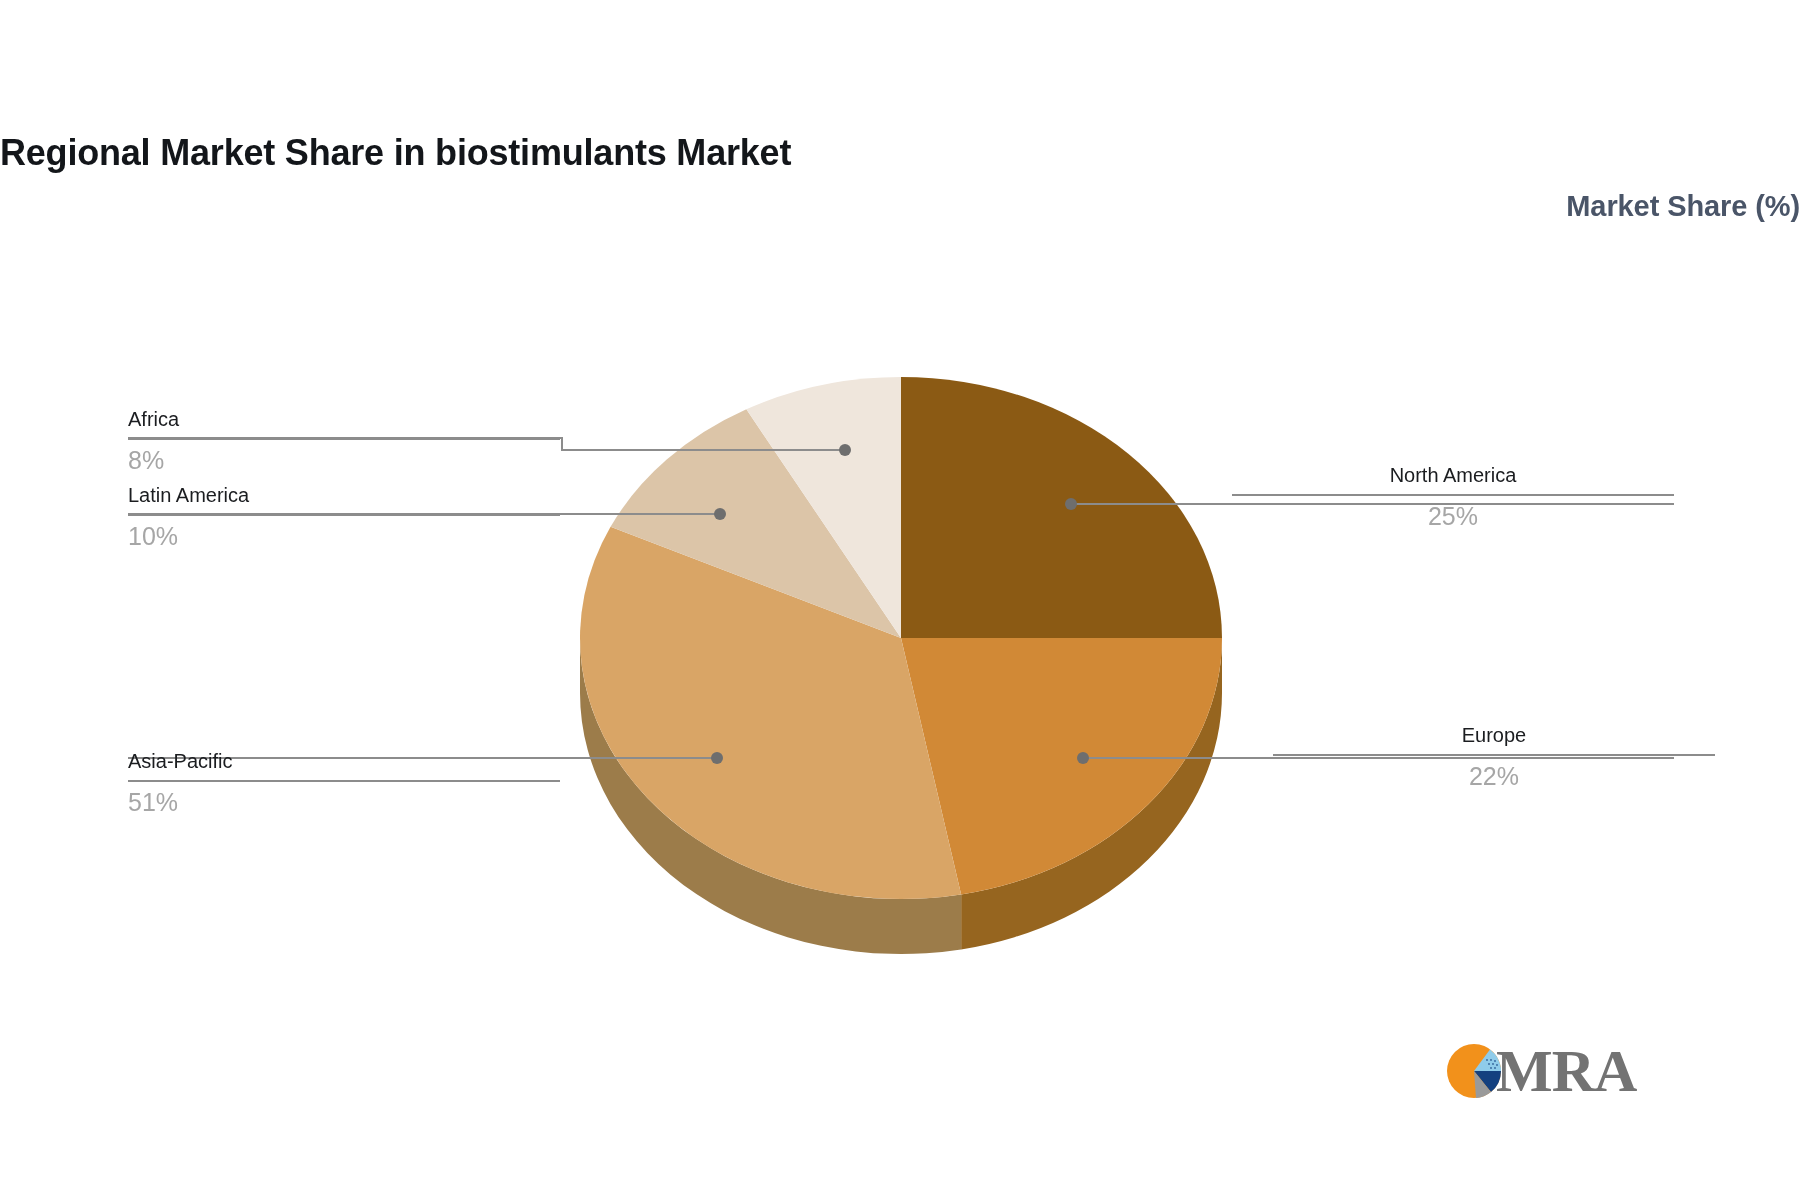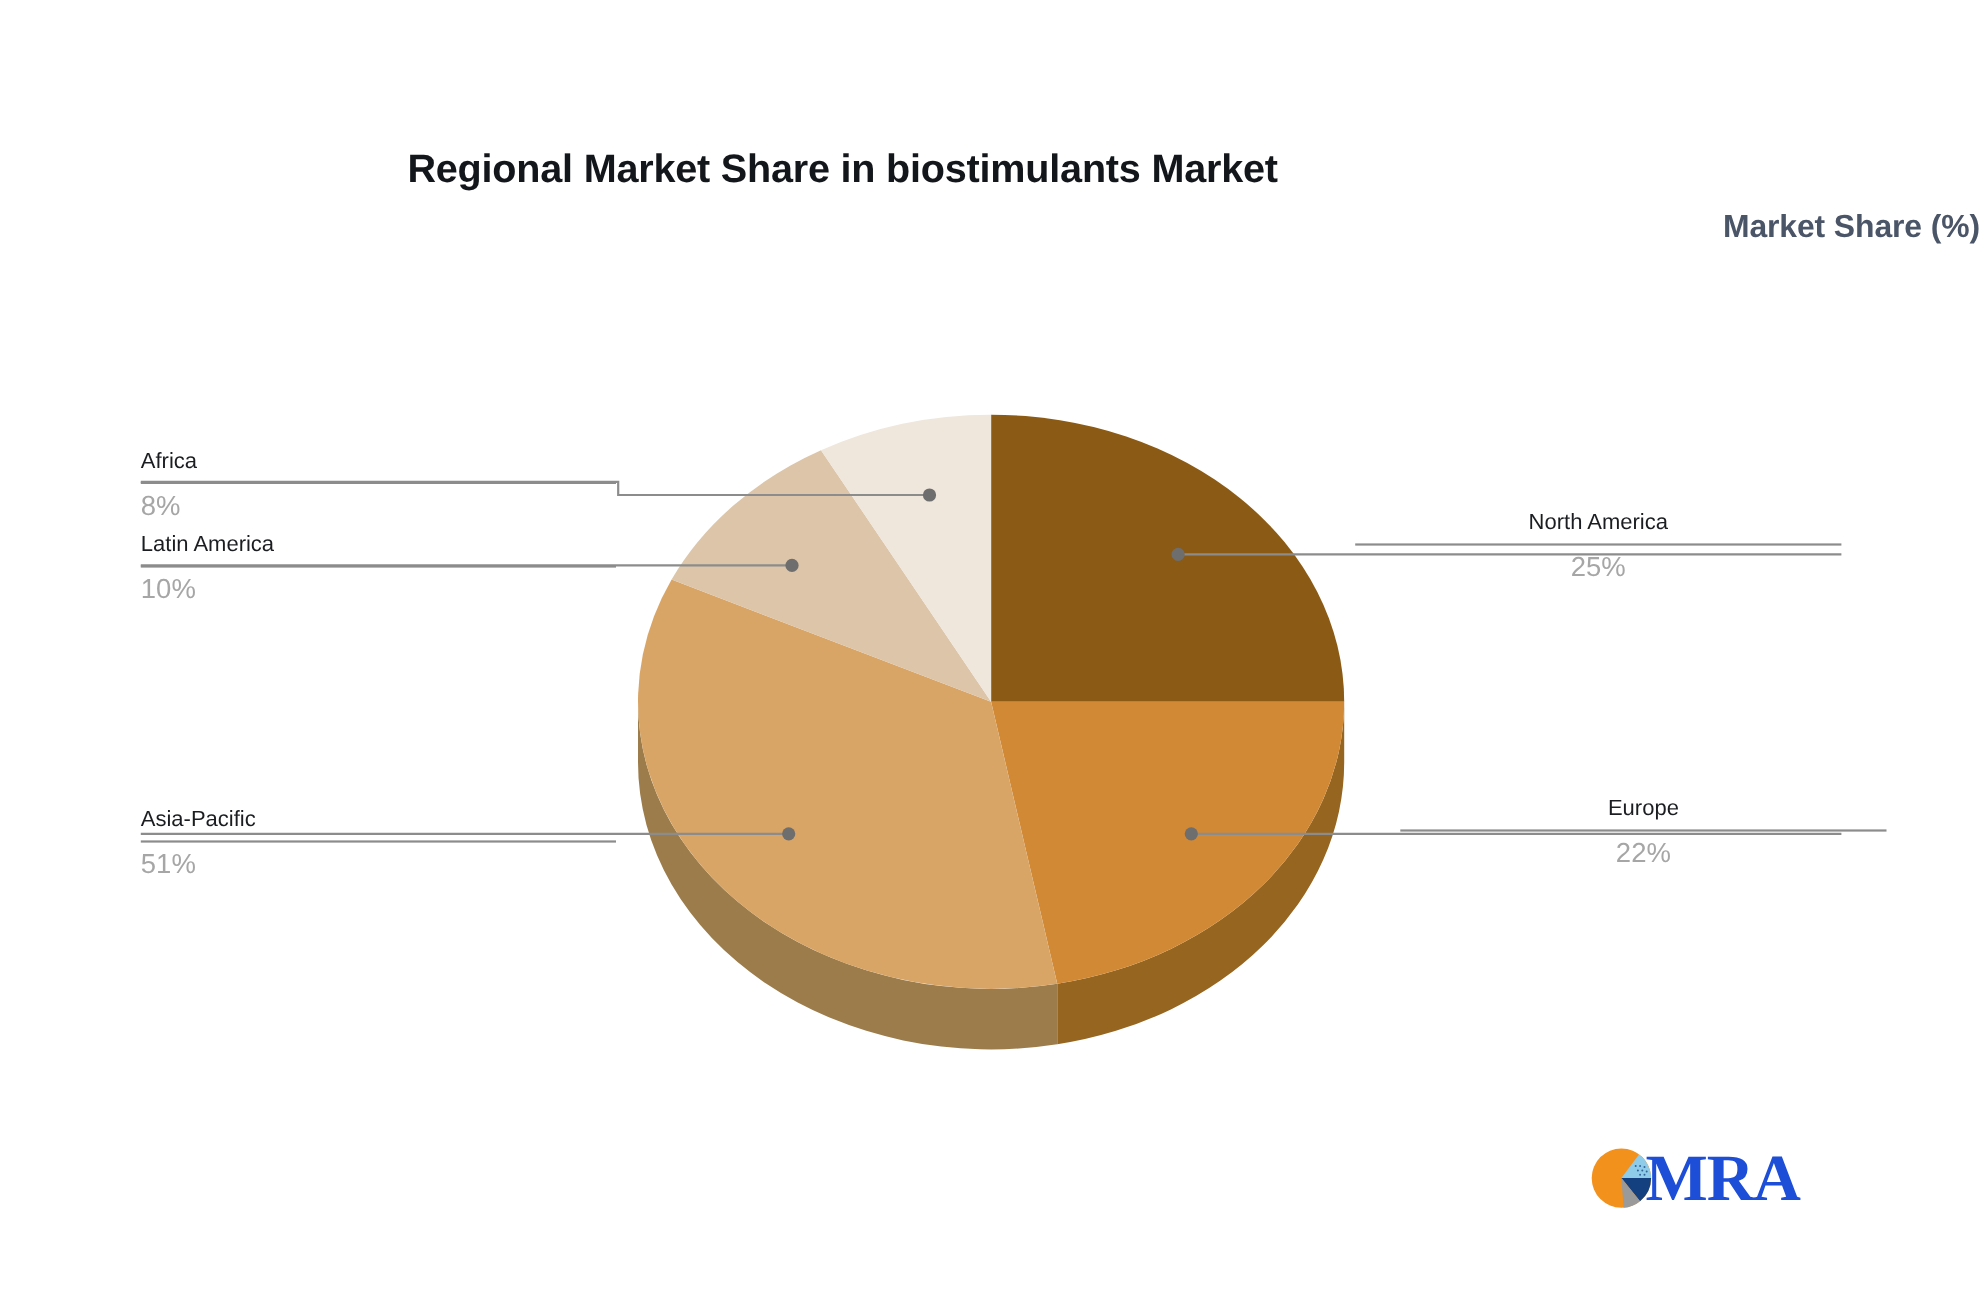--- a/index.html
+++ b/index.html
@@ -19,21 +19,21 @@
     background: #ffffff;
     overflow: hidden;
   }
 
   
   #chart-title {
     position: absolute;
     top: 132px;
     left: 0;
     width: 1532px;
-    text-align: center;
+    text-align: left;
     font-size: 36px;
     font-weight: bold;
     color: #13161a;
     letter-spacing: -0.2px;
   }
   #chart-subtitle {
     position: absolute;
     top: 190px;
     left: 0;
     width: 1800px;
@@ -77,40 +77,40 @@
     padding-top: 3px;
     white-space: nowrap;
   }
   .callout.left  .cl-name,
   .callout.left  .cl-value { text-align: left; }
   .callout.right .cl-name,
   .callout.right .cl-value { text-align: center; }
 
   #callout-africa        { left: 128px; top: 404px; width: 432px; }
   #callout-latin-america { left: 128px; top: 480px; width: 432px; }
-  #callout-asia-pacific  { left: 128px; top: 730px; width: 432px; }
+  #callout-asia-pacific  { left: 128px; top: 746px; width: 432px; }
   #callout-north-america { left: 1232px; top: 460px; width: 442px; }
   #callout-europe        { left: 1273px; top: 720px; width: 442px; }
 
   
   #logo {
     position: absolute;
     left: 1446px;
     top: 1034px;
     width: 200px;
     height: 74px;
     display: flex;
     align-items: center;
   }
   #logo-mark { width: 56px; height: 56px; flex: 0 0 auto; }
   #logo-text {
     font-family: "Liberation Serif", serif;
     font-size: 60px;
     font-weight: bold;
-    color: #1d4ed8;
+    color: #737373;
     letter-spacing: -1px;
     margin-left: -6px;
     line-height: 56px;
   }
 </style>
 </head>
 <body>
 
 <div id="stage">
 

